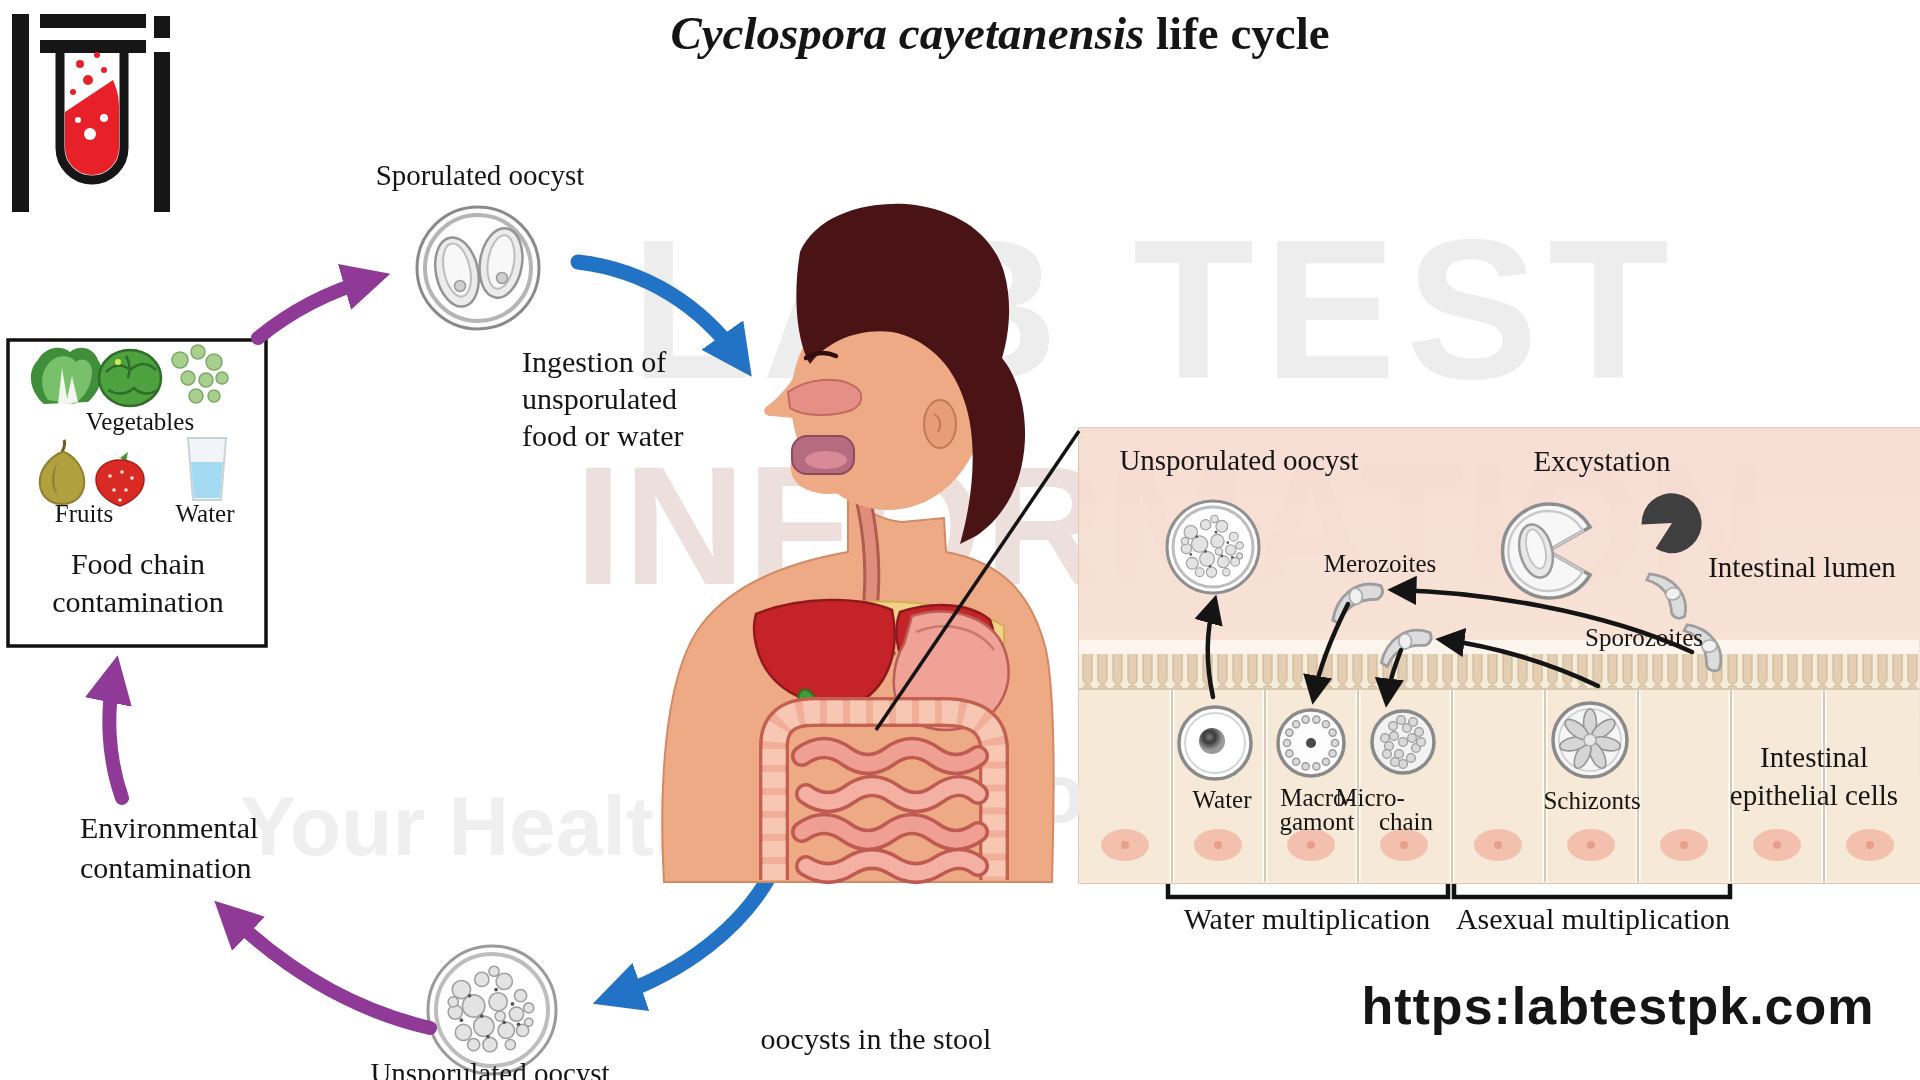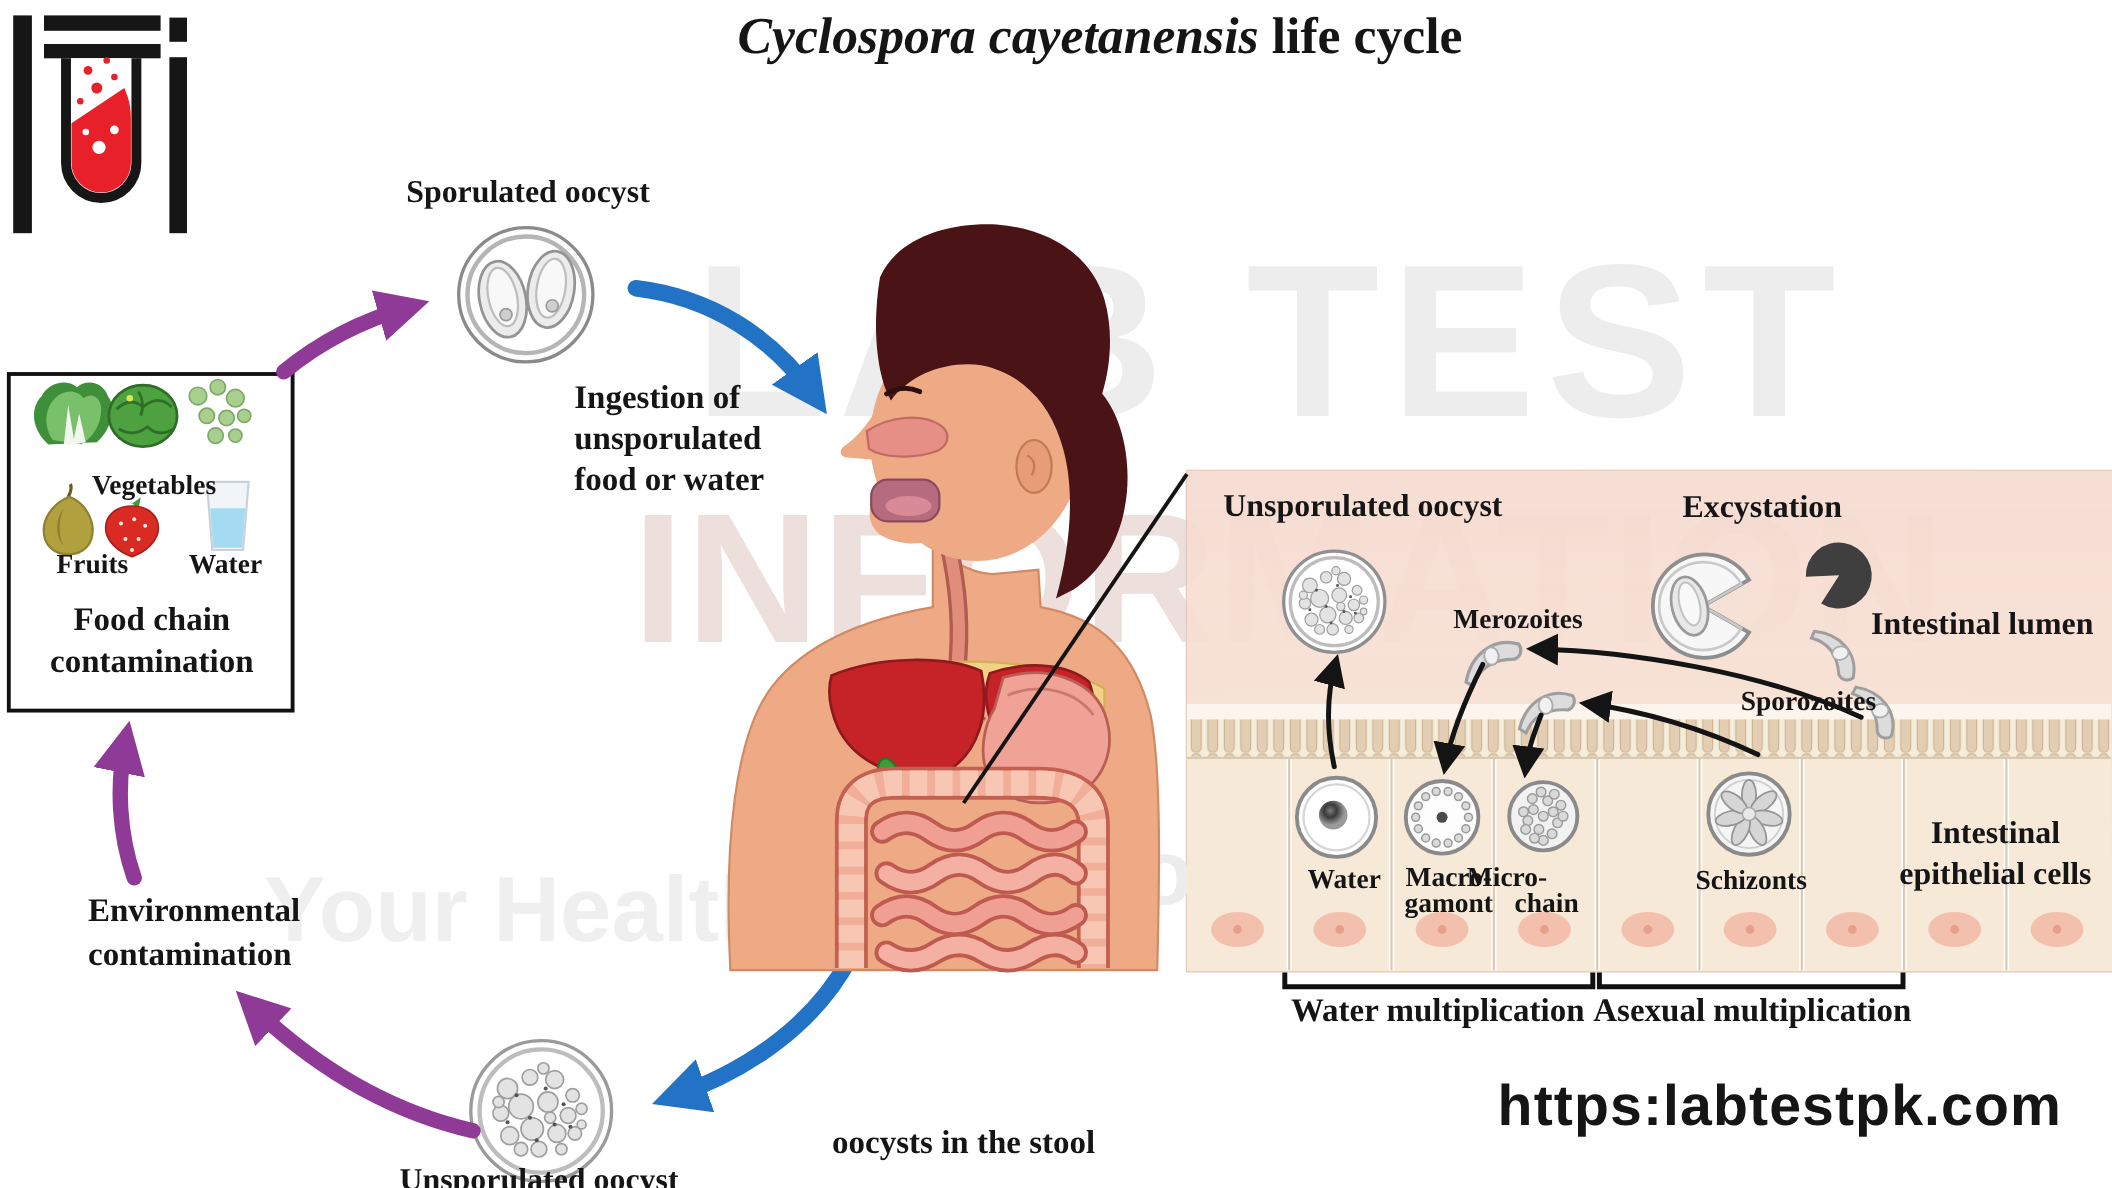--- a/index.html
+++ b/index.html
@@ -1,19 +1,19 @@
 <!DOCTYPE html>
 <html><head>
 <meta charset="utf-8">
 <style>
   html,body{margin:0;padding:0;background:#ffffff;}
   .canvas{position:relative;width:1920px;height:1080px;overflow:hidden;background:#ffffff;
           font-family:"Liberation Serif",serif;color:#151515;}
   .abs{position:absolute;}
-  .lbl{position:absolute;color:#151515;white-space:nowrap;line-height:1.08;font-weight:bold;}
+  .lbl{position:absolute;color:#151515;white-space:nowrap;line-height:1.08;}
   .center{text-align:center;transform:translateX(-50%);}
   .wm{position:absolute;font-family:"Liberation Sans",sans-serif;font-weight:bold;white-space:nowrap;pointer-events:none;}
   #title{top:8px;left:1000px;font-size:47px;font-weight:bold;}
   #panel-bg{left:1078px;top:427px;width:841px;height:455px;
             background:linear-gradient(180deg, rgba(246,219,209,0.93) 0%, rgba(247,224,211,0.94) 45%, rgba(246,233,214,0.96) 100%);
             border:1px solid rgba(214,182,168,0.6);}
   svg{display:block;}
   #art{left:0;top:0;}
   .serif28{font-size:29px;}
   .serif25{font-size:25px;}
@@ -390,21 +390,21 @@
 
       <g fill="none" stroke="#111111" stroke-width="4.5">
         <path d="M1168,884 L1168,897 L1448,897 L1448,884"></path>
         <path d="M1454,884 L1454,897 L1730,897 L1730,884"></path>
       </g>
     </g>
   </svg>
 
   <div id="title" class="lbl center"><i><b>Cyclospora cayetanensis</b></i><b> life cycle</b></div>
 
-  <div class="lbl serif25 center" style="left:140px;top:408px;margin-top:20px;">Vegetables</div>
+  <div class="lbl serif25 center" style="left:140px;top:408px;">Vegetables</div>
   <div class="lbl serif25 center" style="left:84px;top:500px;">Fruits</div>
   <div class="lbl serif25 center" style="left:205px;top:500px;">Water</div>
   <div class="lbl serif30 center" style="left:138px;top:548px;">Food chain</div>
   <div class="lbl serif30 center" style="left:138px;top:586px;">contamination</div>
 
   <div class="lbl serif28 center" style="left:480px;top:160px;">Sporulated oocyst</div>
   <div class="lbl serif30" style="left:522px;top:346px;">Ingestion of</div>
   <div class="lbl serif30" style="left:522px;top:383px;">unsporulated</div>
   <div class="lbl serif30" style="left:522px;top:420px;">food or water</div>
   <div class="lbl serif30" style="left:80px;top:812px;">Environmental</div>

